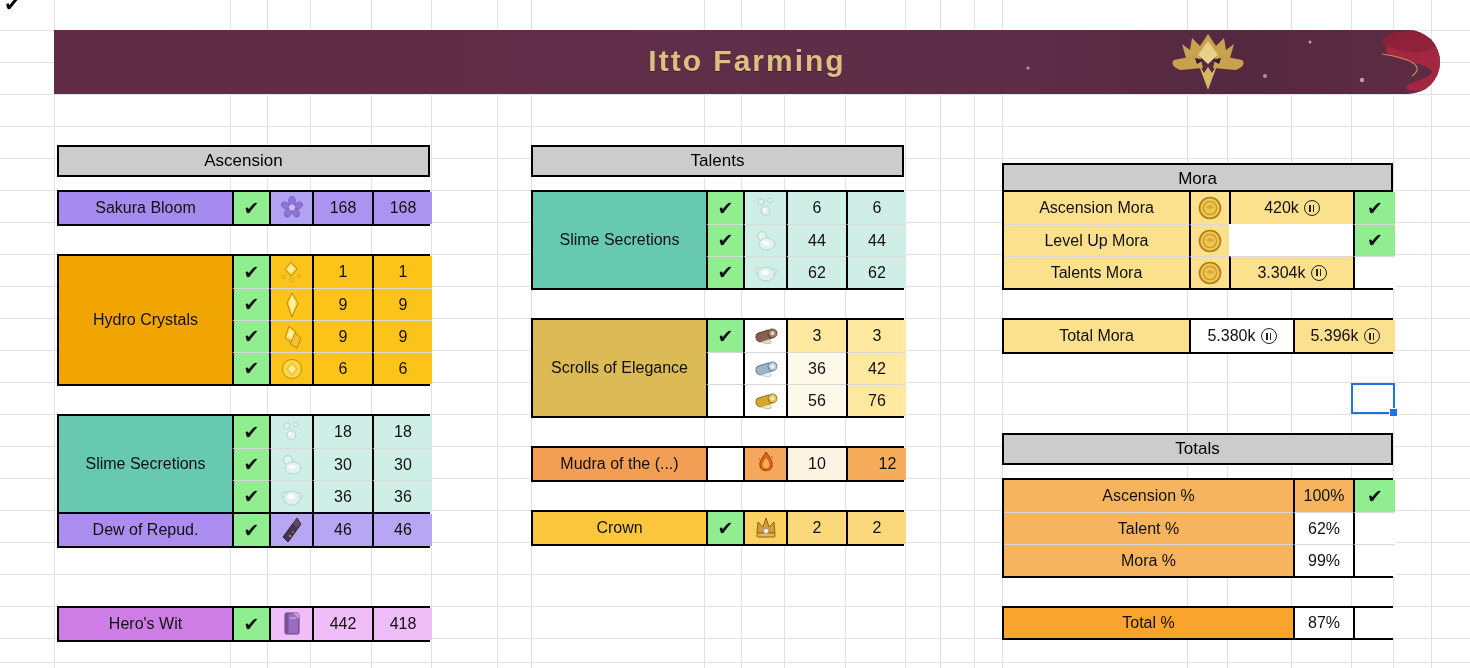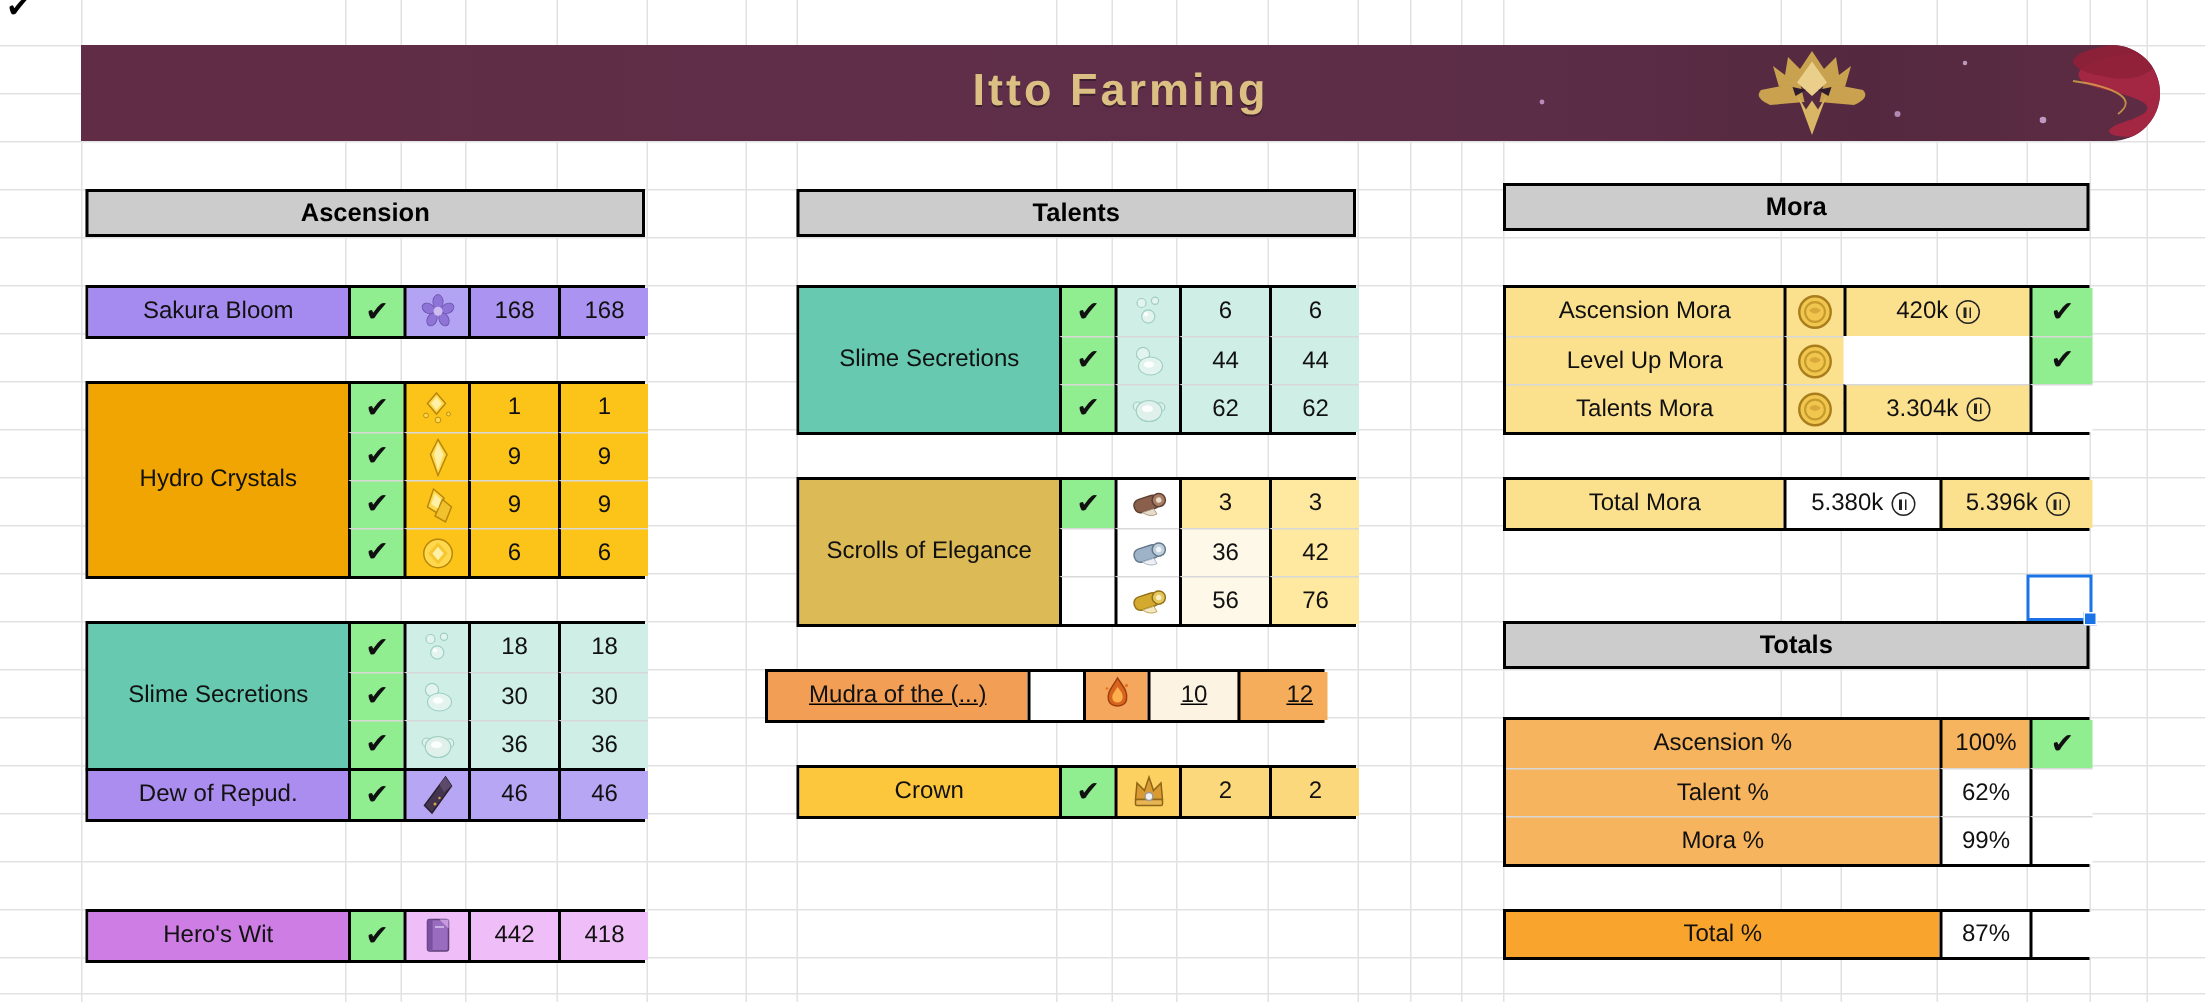--- a/index.html
+++ b/index.html
@@ -13,21 +13,21 @@
   .banner{position:absolute;left:54px;top:30px;width:1386px;height:64px;z-index:2;
     border-radius:0 32px 32px 0;overflow:hidden;
     background:linear-gradient(90deg,#612c45 0%,#5f2e48 45%,#5c2d47 70%,#54293f 86%,#5e2c44 100%);}
   .banner .title{position:absolute;left:0;right:0;top:14px;text-align:center;
     font-size:30px;font-weight:bold;letter-spacing:2px;color:#dcbf82;
     text-shadow:0 1px 0 rgba(0,0,0,.35);}
   .banner svg.deco{position:absolute;right:0;top:0;}
   
   .secheader{position:absolute;box-sizing:border-box;height:32px;background:#cccccc;
     border:2px solid #000;display:flex;align-items:center;justify-content:center;
-    font-weight:bold;font-size:17px;color:#000;z-index:2;}
+    font-weight:normal;font-size:17px;color:#000;z-index:2;margin-top:19px;}
   
   .mtable{position:absolute;box-sizing:border-box;display:grid;border:2px solid #000;z-index:2;background:#fff;}
   .cell{box-sizing:border-box;display:flex;align-items:center;justify-content:center;
     font-size:16px;color:#111;overflow:hidden;}
   .cell.cborder{border-left:2px solid #000;}
   .cell.rborder{border-top:1px solid #d8d8d8;}
   .check{font-weight:900;font-size:19px;line-height:1;font-family:"DejaVu Sans",sans-serif;}
   .unit{display:inline-flex;align-items:center;justify-content:center;gap:2px;
     width:14px;height:14px;border:1.6px solid #222;border-radius:50%;margin-left:5px;flex:0 0 auto;}
   .unit i{display:block;width:1.6px;height:7px;background:#222;}
@@ -349,21 +349,21 @@
               <rect x="4" y="9" width="17" height="9" rx="4" fill="#d4aa2e" stroke="#93721a"></rect>
               <circle cx="21" cy="13.5" r="4.4" fill="#e6c75c" stroke="#93721a"></circle>
               <circle cx="21" cy="13.5" r="1.8" fill="#f7ecc6"></circle>
               <path d="M8 18 q4 5 9 4 l-1 -4 Z" fill="#f3e8c2" stroke="#c0a453" stroke-width="0.6"></path>
             </g>
           </svg>
         </div>
         <div class="cell cborder rborder" style="background: rgb(253, 248, 232);">56</div>
         <div class="cell cborder rborder" style="background: rgb(255, 232, 160);">76</div>
       </div>
-      <div class="mtable" style="left: 510px; top: 446px; width: 373px; grid-template-columns: 173px 37px 43px 60px 60px; grid-auto-rows: 32px; text-decoration: underline;">
+      <div class="mtable" style="left: 531px; top: 446px; width: 373px; grid-template-columns: 173px 37px 43px 60px 60px; grid-auto-rows: 32px;">
         <div class="cell" style="background: rgb(242, 158, 84); grid-row: 1 / span 1; text-align: center; padding: 0px 4px;">Mudra of the (...)</div>
         <div class="cell cborder" style="background: rgb(255, 255, 255);"></div>
         <div class="cell cborder" style="background: rgb(245, 168, 93);">
           <svg width="28" height="28" viewBox="0 0 28 28">
             <path d="M14 2 C18 8 21 11 20 16.5 C19 22 9 22 8 16.5 C7 11 10 9 14 2 Z" fill="#d9641e" stroke="#9c3f0e"></path>
             <path d="M14 8 C16.5 11 18 13 17.3 16 C16.6 19 11.4 19 10.7 16 C10 13 12 11.5 14 8 Z" fill="#ffb04e"></path>
             <circle cx="20" cy="7" r="1.1" fill="#e4741f"></circle>
             <circle cx="7" cy="9" r="0.9" fill="#e4741f"></circle>
           </svg>
         </div>
@@ -378,21 +378,21 @@
         <div class="cell cborder" style="background: rgb(253, 209, 97);">
           <svg width="28" height="28" viewBox="0 0 28 28">
             <polygon points="5,19 6,8 11,13 14,4 17,13 22,8 23,19" fill="#d99a33" stroke="#8f6516"></polygon>
             <rect x="5" y="19" width="18" height="4" rx="1" fill="#e8b554" stroke="#8f6516"></rect>
             <circle cx="14" cy="17" r="2.6" fill="#f2f2f2" stroke="#9a9a9a"></circle>
           </svg>
         </div>
         <div class="cell cborder" style="background: rgb(252, 216, 125);">2</div>
         <div class="cell cborder" style="background: rgb(252, 216, 125);">2</div>
       </div>
-      <div class="secheader" style="left: 1002px; top: 122px; width: 391px;">Mora</div>
+      <div class="secheader" style="left: 1002px; top: 144px; width: 391px;">Mora</div>
       <div class="mtable" style="left: 1002px; top: 190px; width: 391px; grid-template-columns: 185px 40px 124px 42px; grid-auto-rows: 32px;">
         <div class="cell" style="background: rgb(251, 224, 142);">Ascension Mora</div>
         <div class="cell cborder" style="background: rgb(251, 224, 142);">
           <svg width="28" height="28" viewBox="0 0 28 28">
             <circle cx="14" cy="14" r="10.5" fill="#f0c64f" stroke="#a97d1c" stroke-width="1.6"></circle>
             <circle cx="14" cy="14" r="6.6" fill="none" stroke="#c79a2e" stroke-width="1.4"></circle>
             <path d="M10 13 q4 -4 8 0 q-4 4 -8 0" fill="#d8a93a"></path>
           </svg>
         </div>
         <div class="cell cborder" style="background: rgb(251, 224, 142);">

